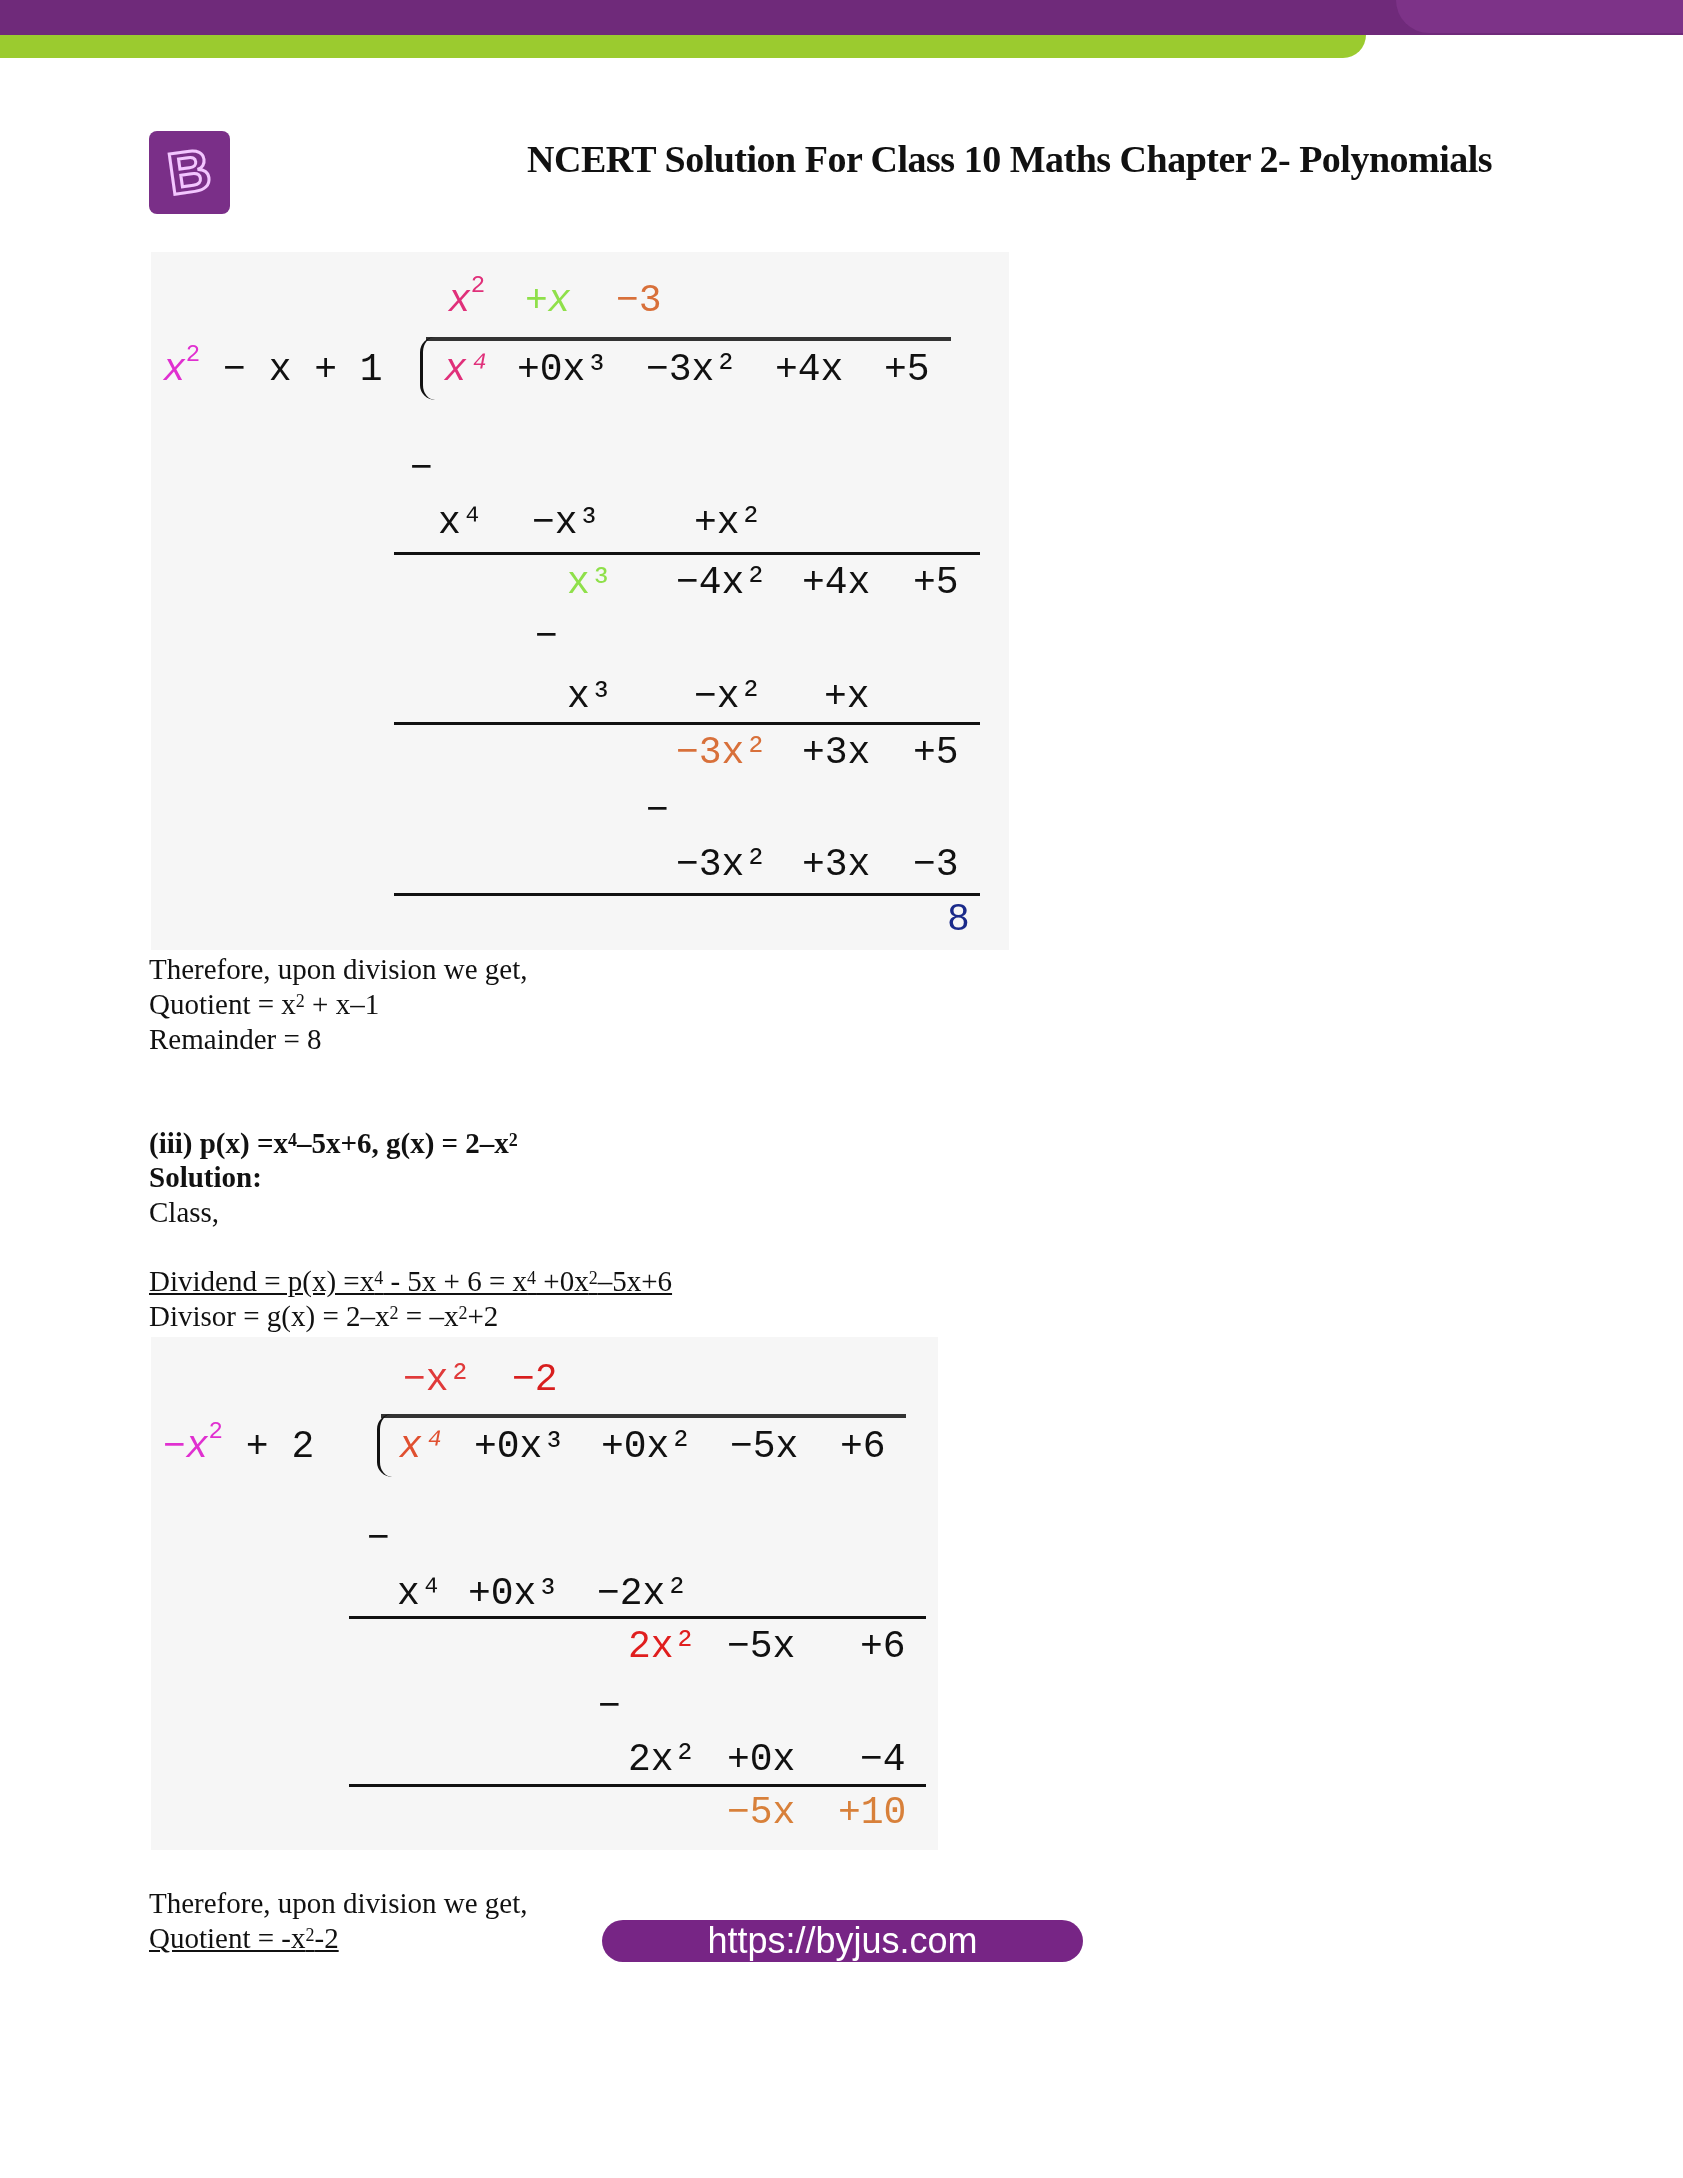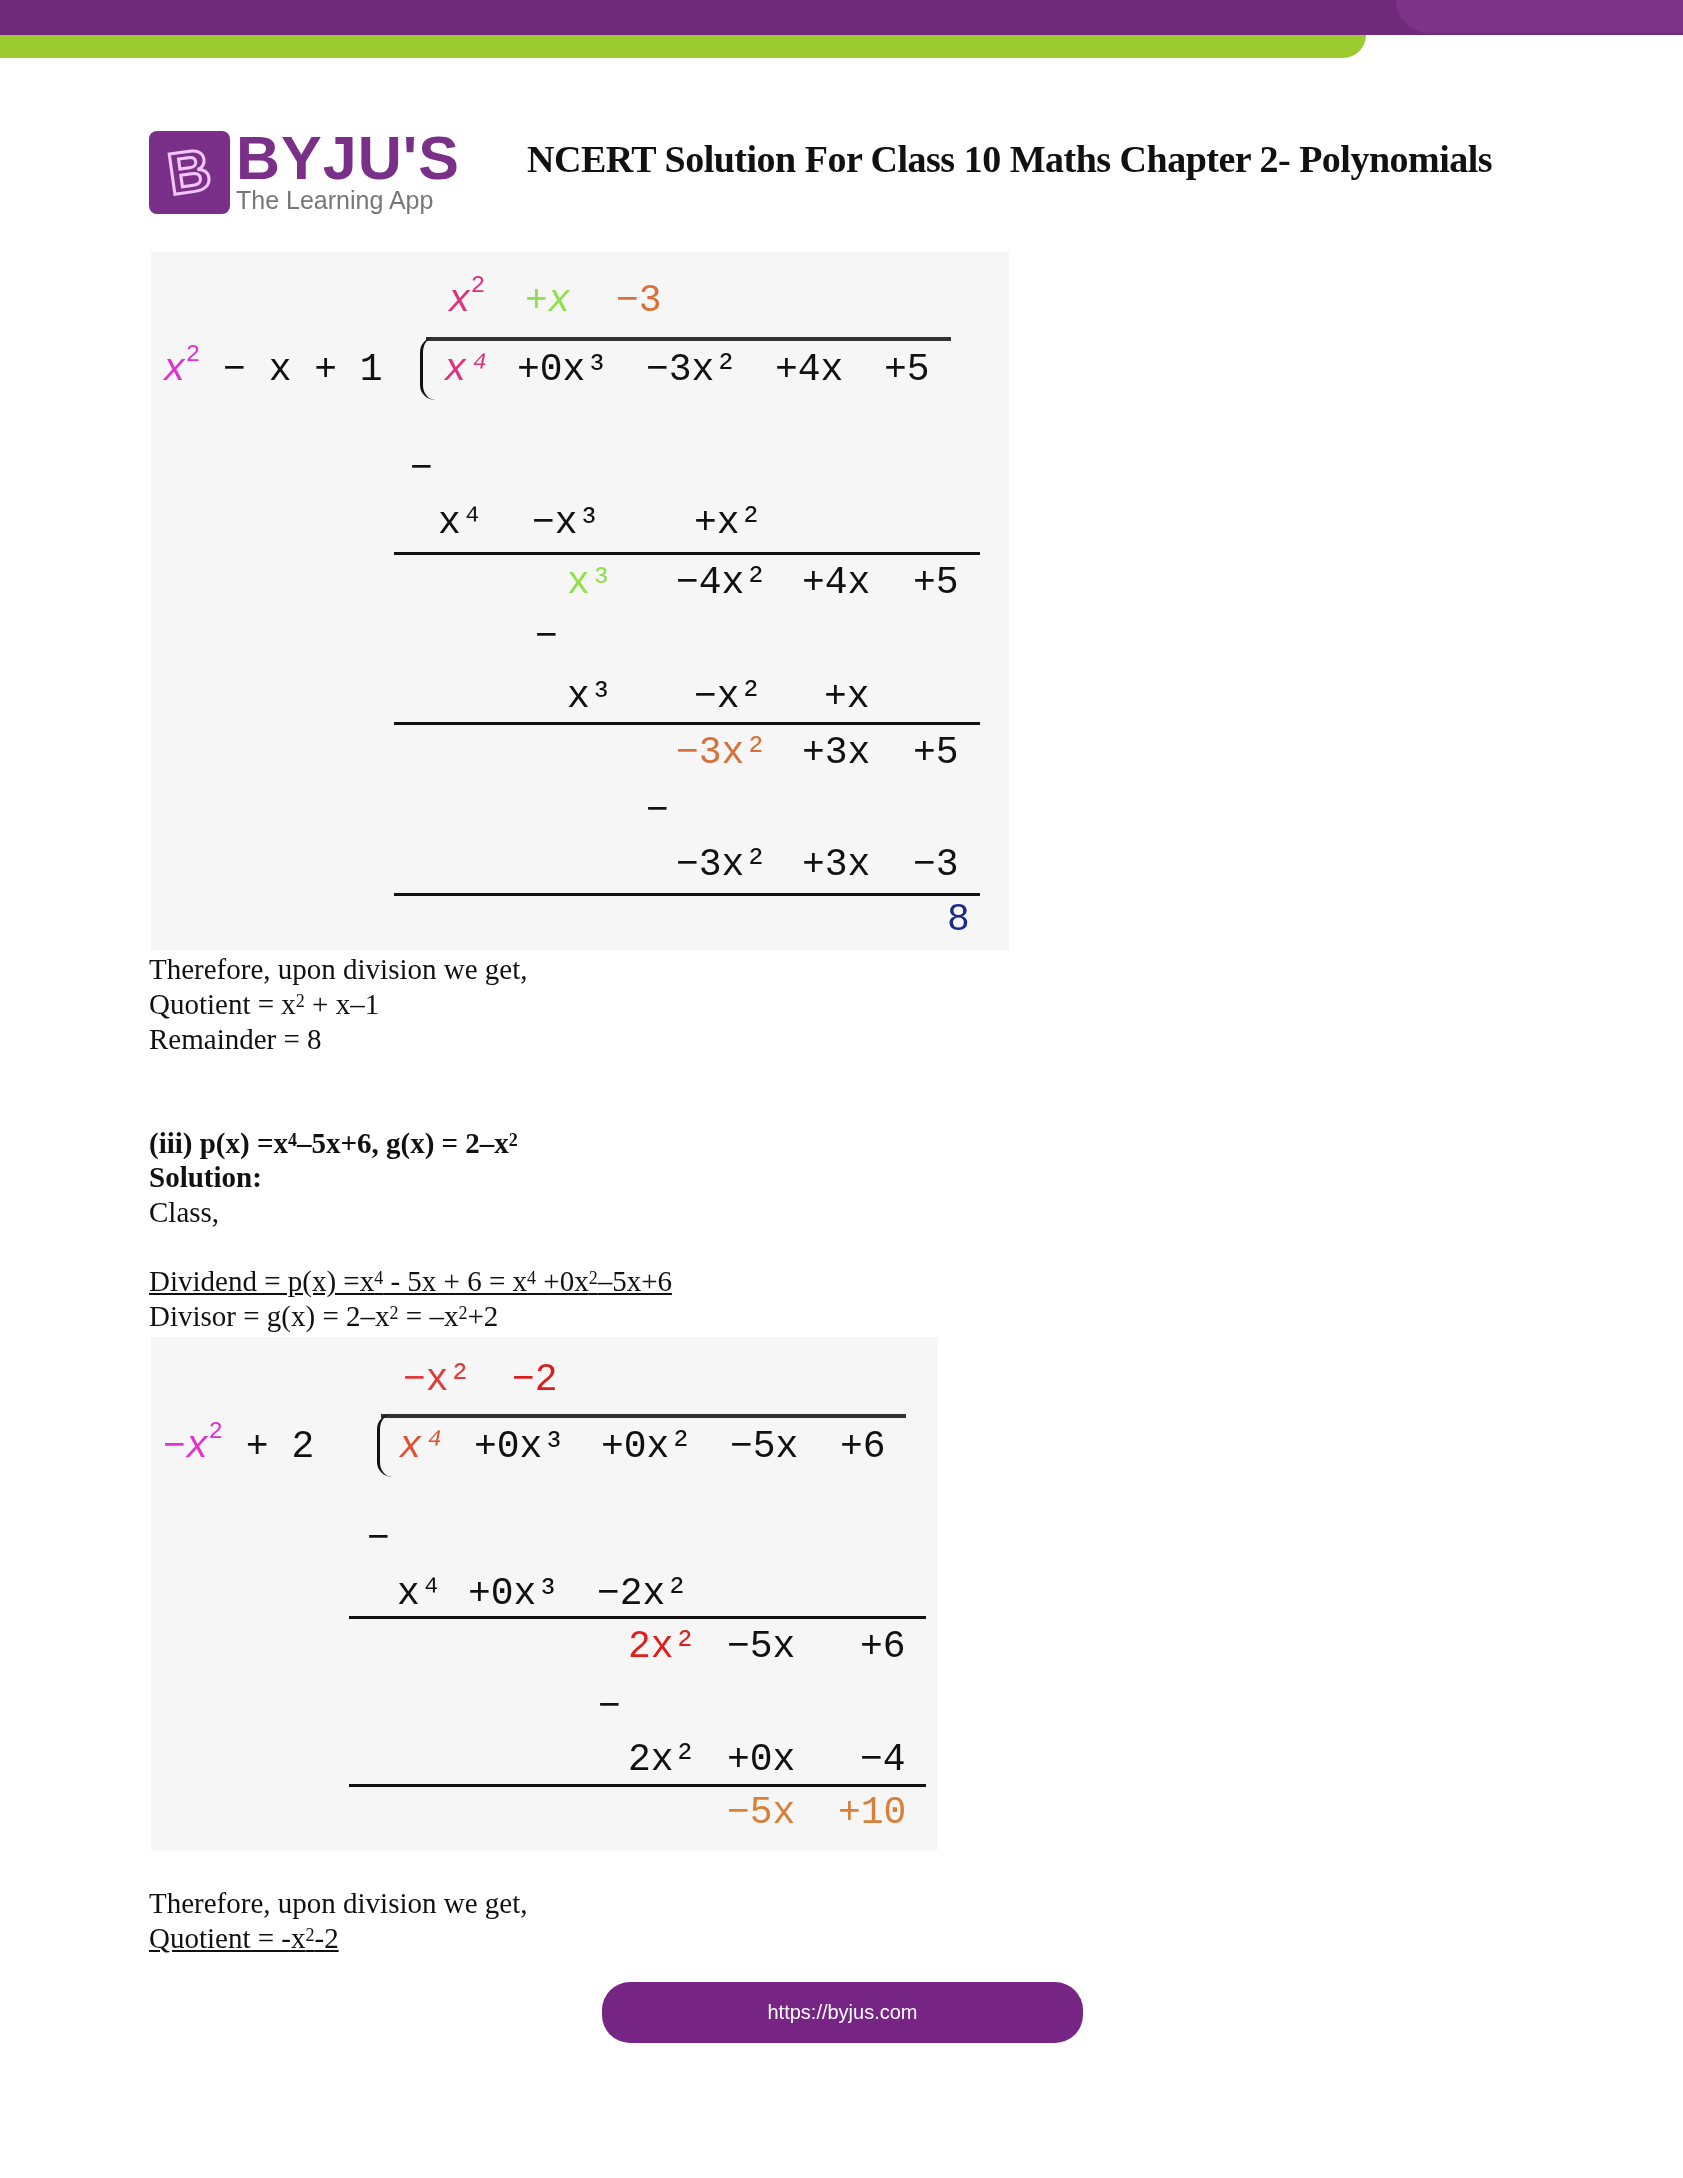--- a/index.html
+++ b/index.html
@@ -21,36 +21,32 @@
   .m { position:absolute; font-family:Liberation Mono, monospace; font-size:38px; white-space:nowrap; line-height:1; }
   .m i { font-style:italic; }
   .m sup { font-size:24px; vertical-align:top; position:relative; top:-8px; }
   .hr { position:absolute; height:3px; background:#111; }
   .bracket { position:absolute; width:12px; border-left:3px solid #111; border-top-left-radius:16px; border-bottom-left-radius:16px; }
 
   .txt { position:absolute; left:149px; font-size:29px; line-height:35px; white-space:nowrap; }
   .txt sup { font-size:18px; vertical-align:top; position:relative; top:-3px; }
   .bold { font-weight:bold; }
 
-  .footer-pill { position:absolute; left:602px; top:1982px; width:481px; height:61px; background:#772585; border-radius:28px; display:flex; align-items:center; justify-content:center; color:#fff; font-family:"Liberation Sans", sans-serif; font-size:20px; }
+  .footer-pill { position:absolute; left:602px; top:1920px; width:481px; height:42px; background:#772585; border-radius:28px; display:flex; align-items:center; justify-content:center; color:#fff; font-family:"Liberation Sans", sans-serif; font-size:36px; }
 </style>
 </head>
 <body>
 
 <div class="band-purple"></div>
 <div class="band-purple-tip"></div>
 <div class="band-green"></div>
 
 <div class="logo">
   <div class="logo-box">
     <span class="logo-b">B</span>
-  </div>
-  <div class="logo-text">
-    <span class="logo-name">BYJU'S</span>
-    <span class="logo-tag">The Learning App</span>
   </div>
 </div>
 
 <div class="doc-title">NCERT Solution For Class 10 Maths Chapter 2- Polynomials</div>
 
 <div class="math-box" style="left:151px; top:252px; width:858px; height:698px;">
   <div class="m" style="left:12px; top:99px;">
     <i style="color:#e030d0;">x</i><sup style="color:#e030d0;">2</sup><span> − x + 1</span>
   </div>
   <div class="m" style="left:297px; top:30px; color:#e0307a;"><i>x</i><sup>2</sup></div>

